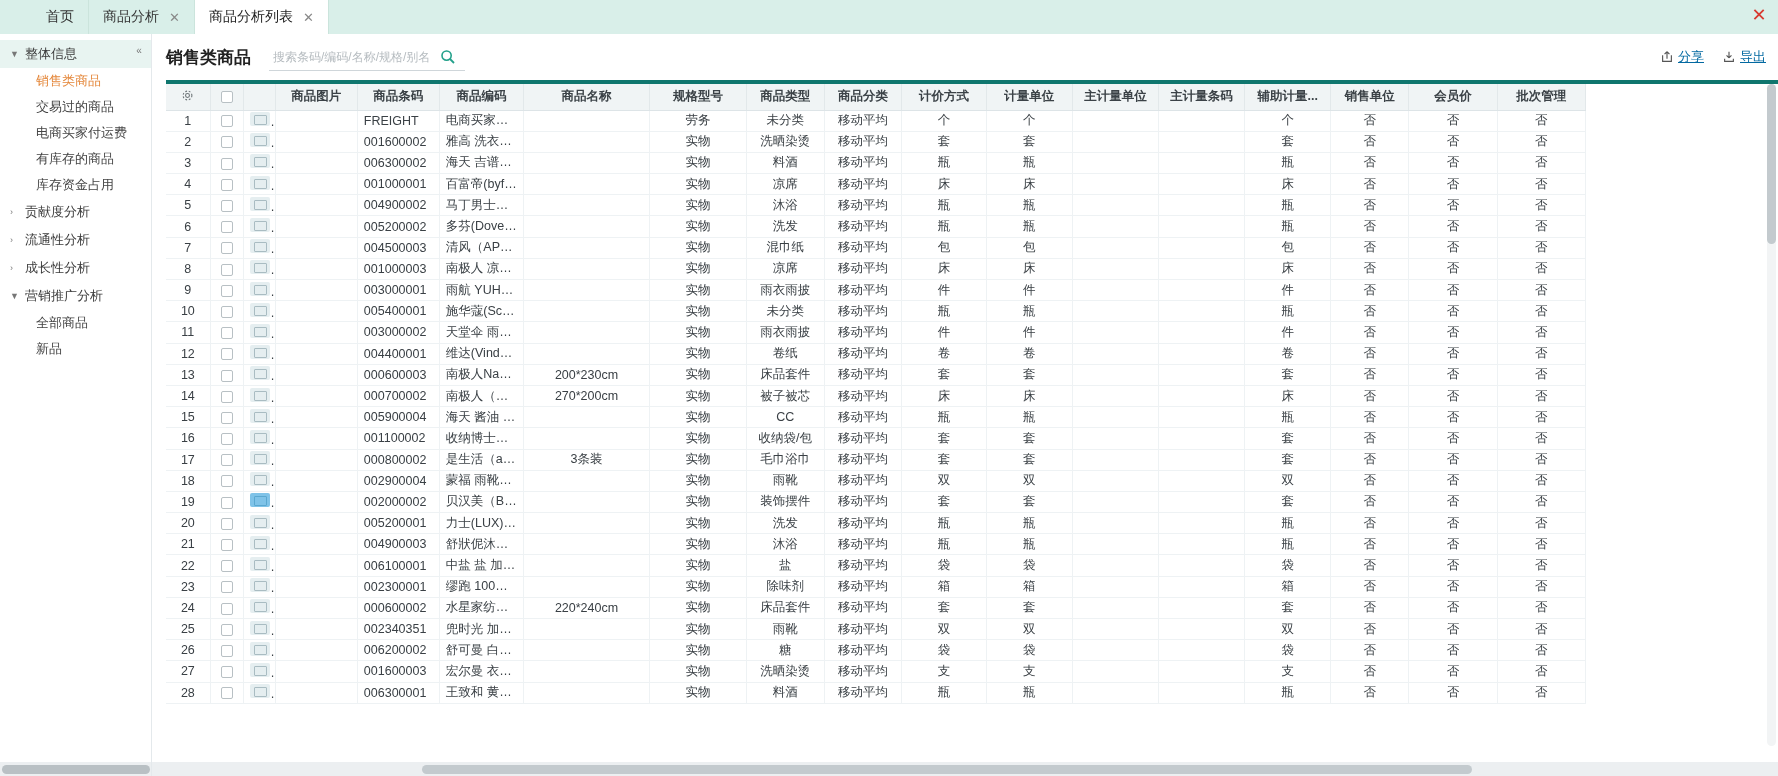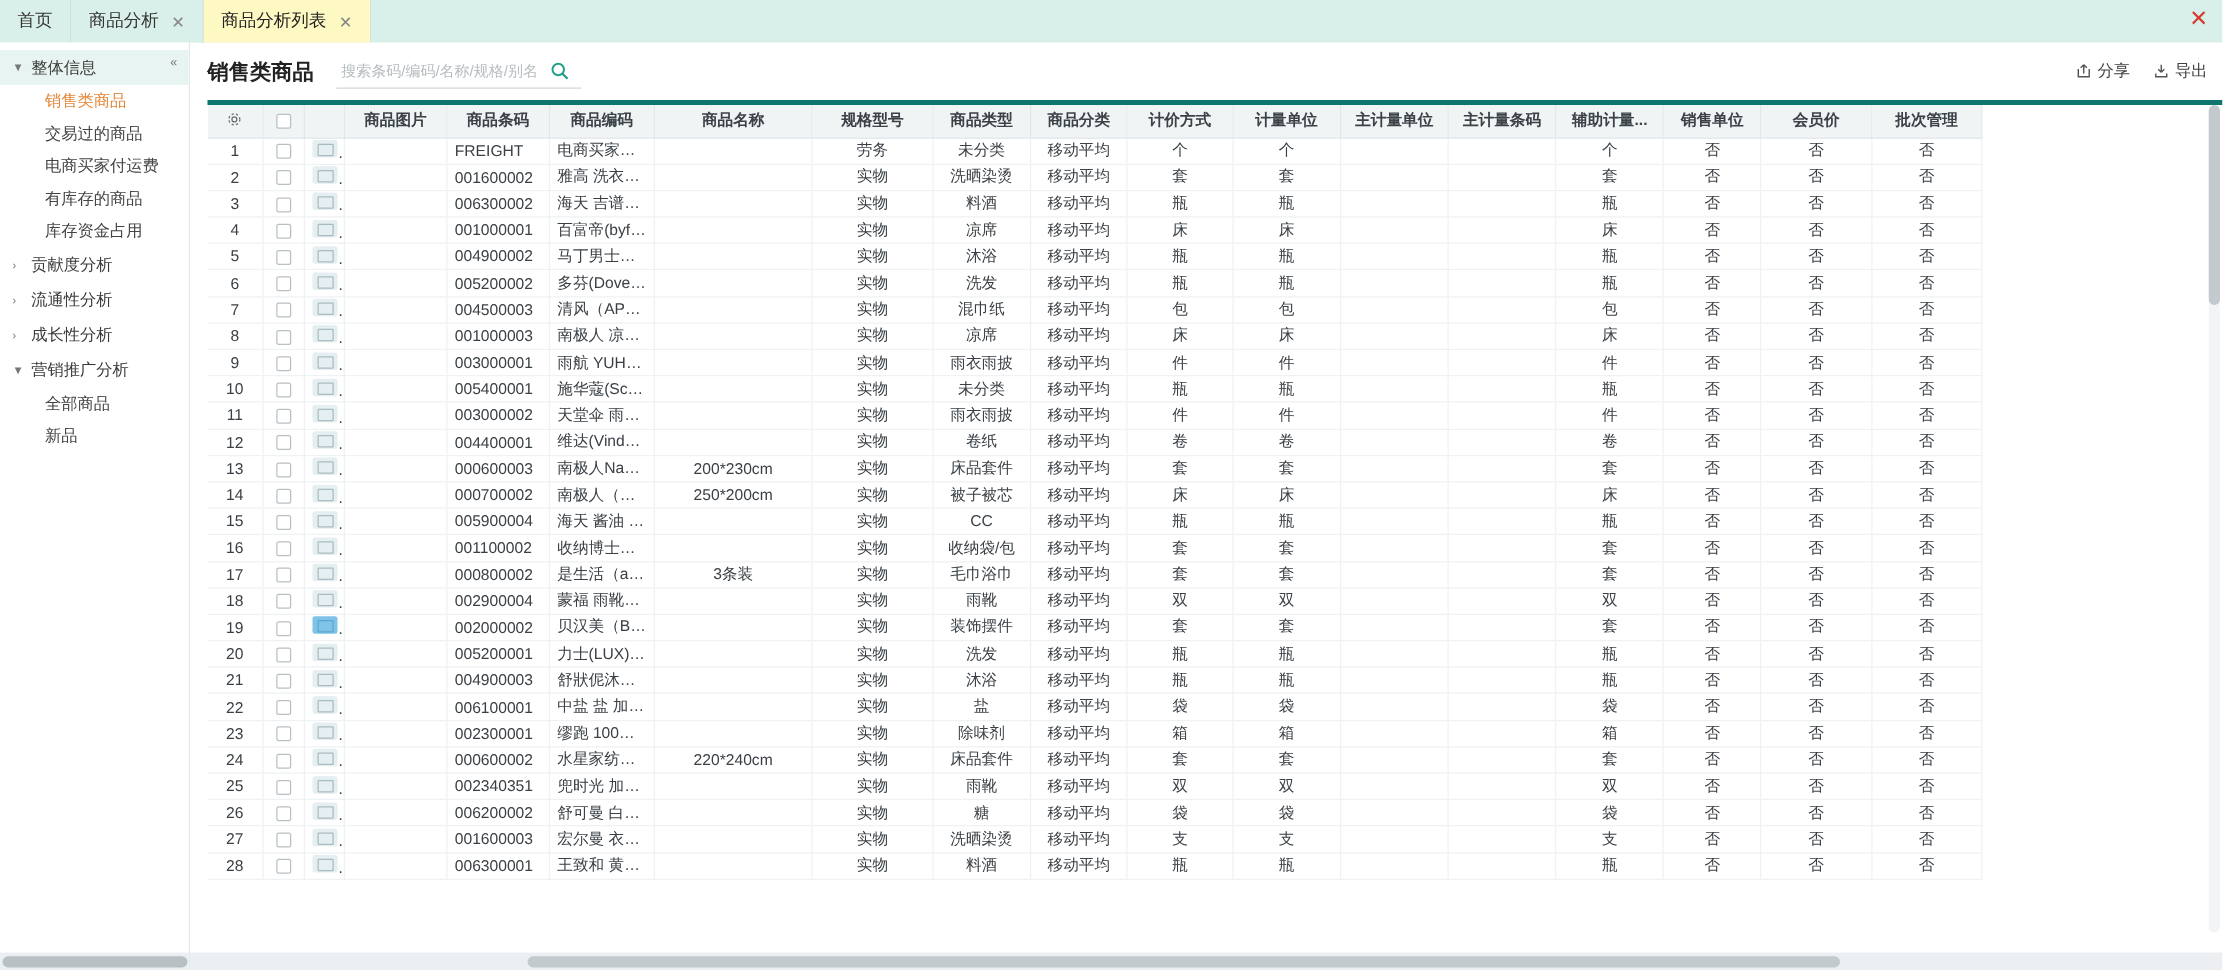--- a/index.html
+++ b/index.html
@@ -15,33 +15,34 @@
   #app { width: 1778px; height: 776px; position: relative; display: flex; flex-direction: column; }
 
   
   .tabbar {
     height: 34px;
     background: #d9efe9;
     display: flex;
     align-items: stretch;
     position: relative;
     flex: 0 0 34px;
+    padding-left: 32px;
   }
   .tab {
     display: flex; align-items: center;
     padding: 0 14px;
     font-size: 14px;
     color: #333;
     background: #d9efe9;
     cursor: pointer;
     border-right: 1px solid #cbe4dc;
     white-space: nowrap;
   }
   .tab.active {
-    background: #fef9c3;
+    background: #ffffff;
     color: #222;
   }
   .tab .close {
     margin-left: 10px;
     font-size: 13px;
     color: #888;
   }
   .tabbar-close {
     position: absolute;
     right: 8px; top: 4px;
@@ -132,21 +133,21 @@
     width: 26px; height: 26px;
     display: flex; align-items: center; justify-content: center;
     color: #22a08a; cursor: pointer;
   }
   .head-actions {
     position: absolute; right: 12px; top: 0; height: 46px;
     display: flex; align-items: center; gap: 18px;
   }
   .head-btn {
     display: flex; align-items: center; gap: 4px;
-    font-size: 13px; color: #404040; cursor: pointer;
+    font-size: 13px; color: #0369a1; cursor: pointer; text-decoration: underline;
   }
   .head-btn svg { display: block; }
 
   
   .table-wrap {
     flex: 1 1 auto;
     min-height: 0;
     position: relative;
     margin: 0 0 0 14px;
     border-top: 4px solid #0f766e;
@@ -681,21 +682,21 @@
                   <td class="c">否</td>
                   <td class="c">否</td>
                 </tr>
                 <tr>
                   <td class="c">14</td>
                   <td class="c"><span class="chk"></span></td>
                   <td class="c"><span class="img-chip"></span></td>
                   <td class="c"></td>
                   <td class="r">000700002</td>
                   <td class="l">南极人（Nanjiren）被 ...</td>
-                  <td class="c">250*200cm</td>
+                  <td class="c">270*200cm</td>
                   <td class="c">实物</td>
                   <td class="c">被子被芯</td>
                   <td class="c">移动平均</td>
                   <td class="c">床</td>
                   <td class="c">床</td>
                   <td class="c"></td>
                   <td class="c"></td>
                   <td class="c">床</td>
                   <td class="c">否</td>
                   <td class="c">否</td>

